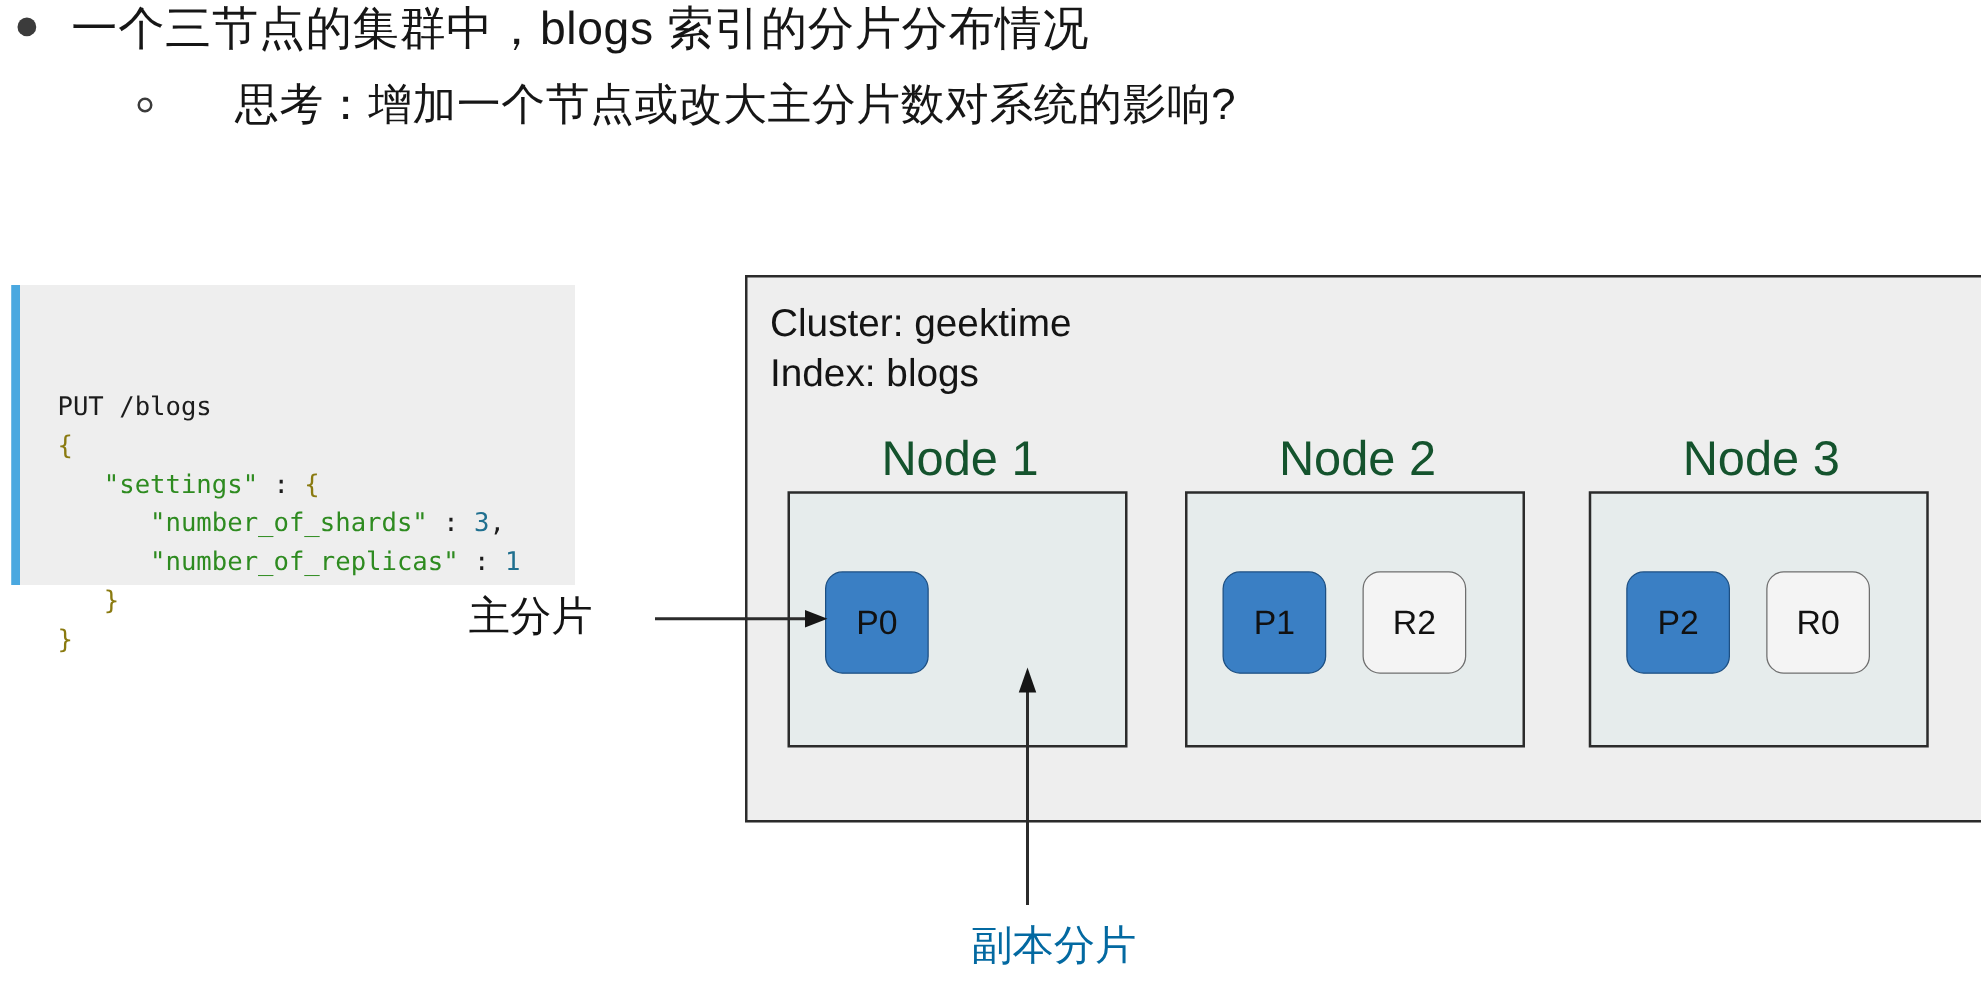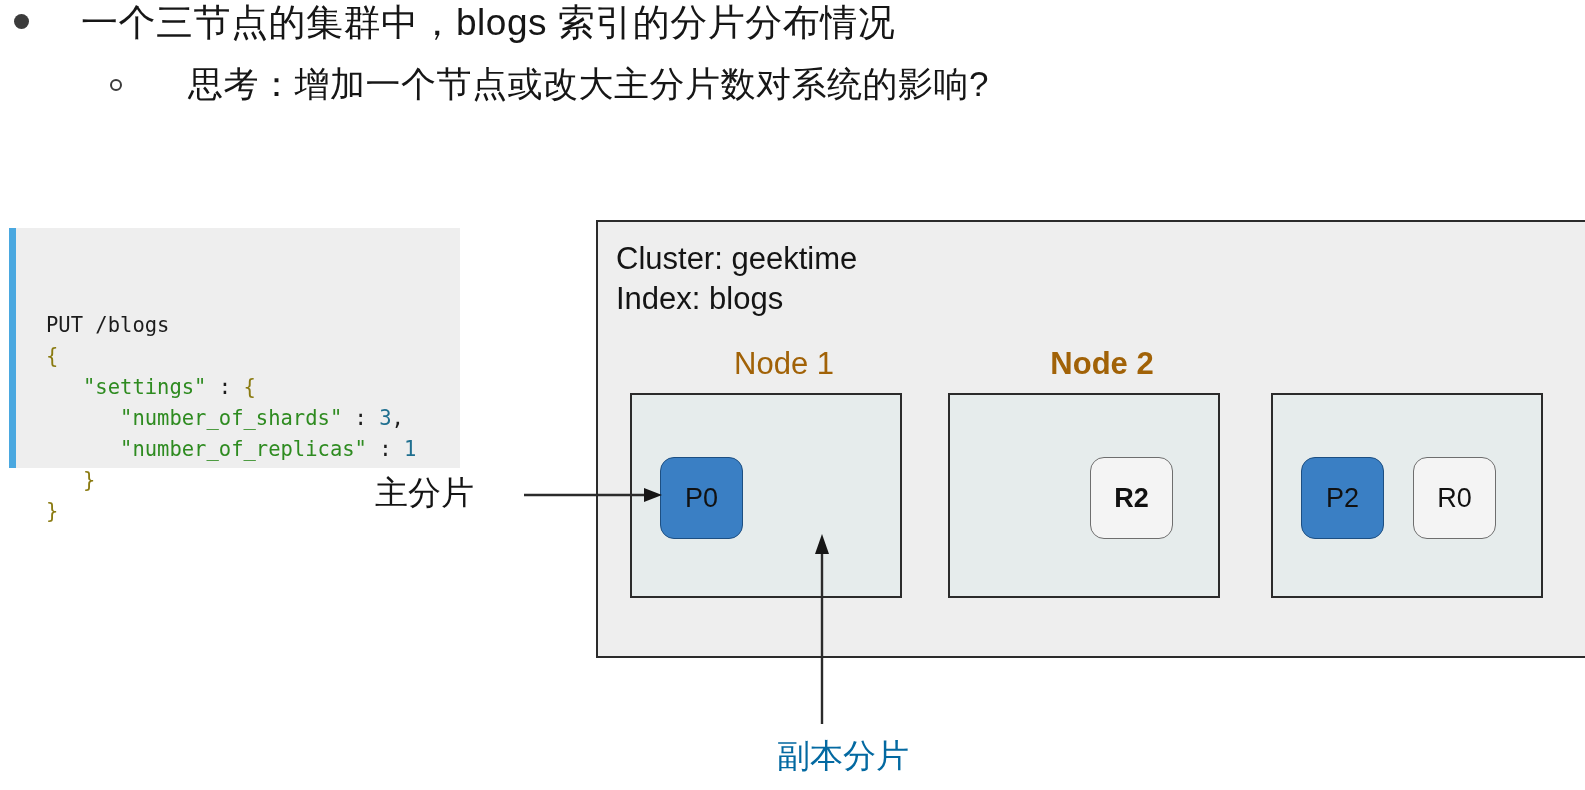--- a/index.html
+++ b/index.html
@@ -62,21 +62,21 @@
     box-sizing: border-box;
     position: relative;
     top: -5px;
   }
   .bullet-text {
     font-size: 37px;
     line-height: 1.05;
     letter-spacing: 0.5px;
     color: #161616;
   }
-  .level-1 .bullet-text { margin-left: 52px; }
+  .level-1 .bullet-text { margin-left: 28px; }
   .level-2 .bullet-text { margin-left: 66px; font-size: 35px; }
 
   
   .code-block {
     position: absolute;
     left: 9px;
     top: 228px;
     width: 451px;
     height: 240px;
     background: #eeeeee;
@@ -120,31 +120,31 @@
   .node {
     position: absolute;
     top: 171px;
     width: 272px;
     height: 205px;
     background: #e6ecec;
     border: 2px solid #2b2b2b;
     box-sizing: border-box;
   }
   .node-1 { left: 32px; }
-  .node-2 { left: 350px; font-weight: bold; }
+  .node-2 { left: 350px; }
   .node-3 { left: 673px; }
 
   .node-label {
     position: absolute;
     top: -49px;
-    left: 16px;
+    left: 0;
     width: 272px;
     text-align: center;
-    font-size: 31px;
-    color: #a16207;
+    font-size: 39px;
+    color: #14532d;
     white-space: nowrap;
   }
 
   .shard {
     position: absolute;
     top: 62px;
     width: 83px;
     height: 82px;
     border-radius: 14px;
     box-sizing: border-box;
@@ -226,24 +226,26 @@
     <span class="line">Index: blogs</span>
   </div>
 
   <div class="node node-1">
     <div class="node-label">Node 1</div>
     <div class="shard primary">P0</div>
   </div>
 
   <div class="node node-2">
     <div class="node-label">Node 2</div>
+    <div class="shard primary">P1</div>
     <div class="shard replica">R2</div>
   </div>
 
   <div class="node node-3">
+    <div class="node-label">Node 3</div>
     <div class="shard primary">P2</div>
     <div class="shard replica">R0</div>
   </div>
 
 </div>
 
 <div class="annot-primary-label">主分片</div>
 
 <svg class="annot-primary-arrow" viewBox="0 0 138 20">
   <line x1="0" y1="10" x2="126" y2="10" stroke="#2b2b2b" stroke-width="2.4"></line>

